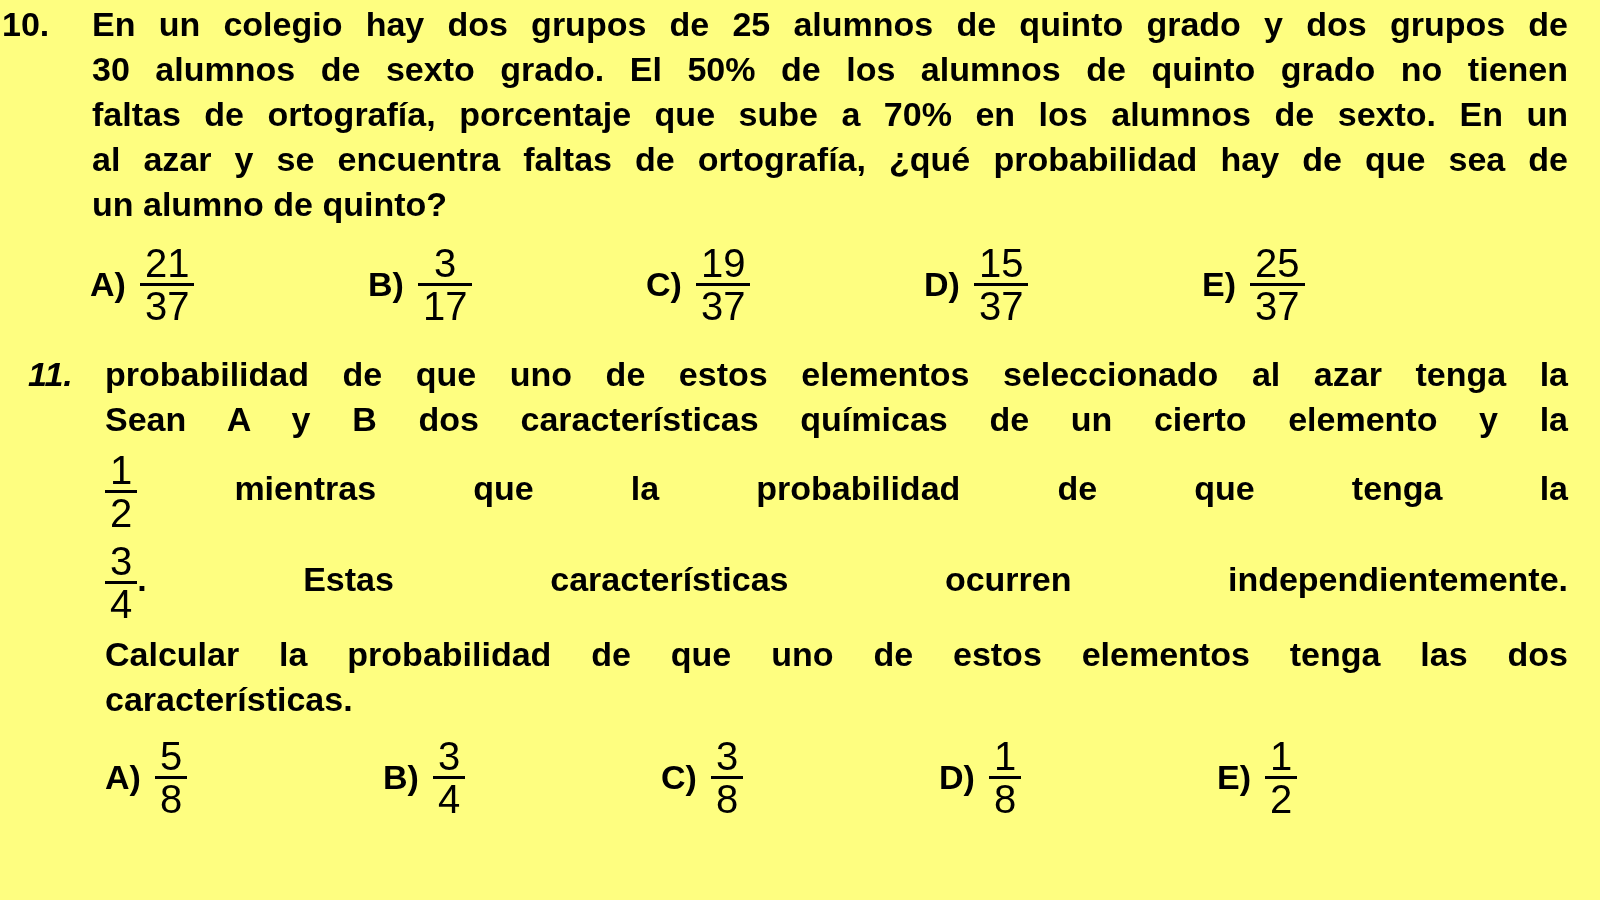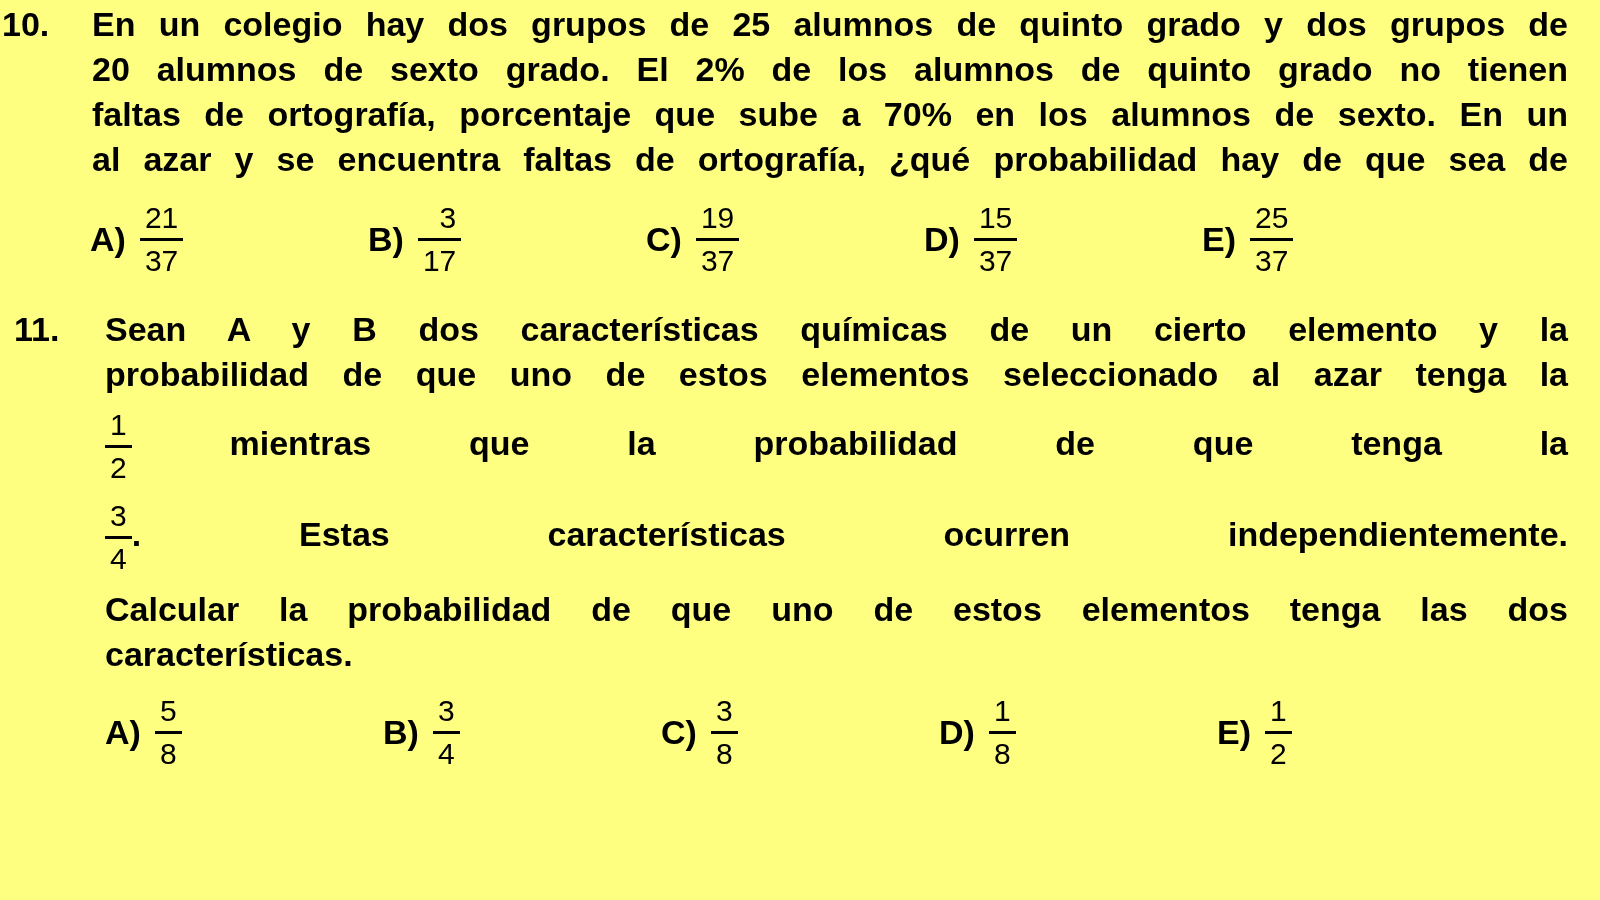--- a/index.html
+++ b/index.html
@@ -13,42 +13,42 @@
   .page { width: 1600px; height: 900px; position: relative; }
 
   .problem { display: flex; }
   .num-col {
     flex: none;
     font-weight: 700;
     font-size: 34px;
     line-height: 45px;
   }
   .q10 .num-col { width: 90px; padding-left: 2px; }
-  .q11 .num-col { width: 105px; padding-left: 14px; box-sizing: border-box; }
+  .q11 .num-col { width: 105px; padding-left: 28px; box-sizing: border-box; font-style: italic; }
   .text-col { flex: 1; padding-right: 32px; }
 
   .line {
     font-size: 34px;
     line-height: 45px;
     font-weight: 700;
   }
   .just { text-align: justify; text-align-last: justify; }
   .last-line { text-align: left; }
 
   .fracline { margin: 8px 0; display: block; }
 
   
   .frac {
     display: inline-flex;
     flex-direction: column;
     align-items: stretch;
-    text-align: right;
+    text-align: center;
     vertical-align: middle;
     font-weight: 400;
-    font-size: 30px;
+    font-size: 40px;
     line-height: 40px;
   }
   .frac .num { border-bottom: 3px solid #000; padding: 0 5px; }
   .frac .den { padding: 0 5px; }
 
   .q10-block { padding-top: 2px; }
   .q11-block { margin-top: 26px; }
 
   .options {
     display: flex;
@@ -70,23 +70,24 @@
 </head>
 <body style="background: rgb(254, 254, 128); color: rgb(0, 0, 0);">
 
 <div class="page">
 
   <div class="q10-block">
     <div class="problem q10">
       <div class="num-col">10.</div>
       <div class="text-col">
         <div class="line just">En un colegio hay dos grupos de 25 alumnos de quinto grado y dos grupos de</div>
-        <div class="line just">20 alumnos de sexto grado. El 2% de los alumnos de quinto grado no tienen</div>
+        <div class="line just">30 alumnos de sexto grado. El 50% de los alumnos de quinto grado no tienen</div>
         <div class="line just">faltas de ortografía, porcentaje que sube a 70% en los alumnos de sexto. En un</div>
         <div class="line just">al azar y se encuentra faltas de ortografía, ¿qué probabilidad hay de que sea de</div>
+        <div class="line last-line">un alumno de quinto?</div>
       </div>
     </div>
 
     <div class="options o10">
       <div class="option">
         <span class="optlabel">A)</span>
         <span class="frac">
             <span class="num">21</span>
             <span class="den">37</span>
           </span>
@@ -119,22 +120,22 @@
             <span class="den">37</span>
           </span>
       </div>
     </div>
   </div>
 
   <div class="q11-block">
     <div class="problem q11">
       <div class="num-col">11.</div>
       <div class="text-col">
+        <div class="line just">probabilidad de que uno de estos elementos seleccionado al azar tenga la</div>
         <div class="line just">Sean A y B dos características químicas de un cierto elemento y la</div>
-        <div class="line just">probabilidad de que uno de estos elementos seleccionado al azar tenga la</div>
 
         <div class="line just fracline">
           <span class="frac">
               <span class="num">1</span>
               <span class="den">2</span>
             </span>
           <span>mientras que la probabilidad de que tenga la</span>
         </div>
 
         <div class="line just fracline">

